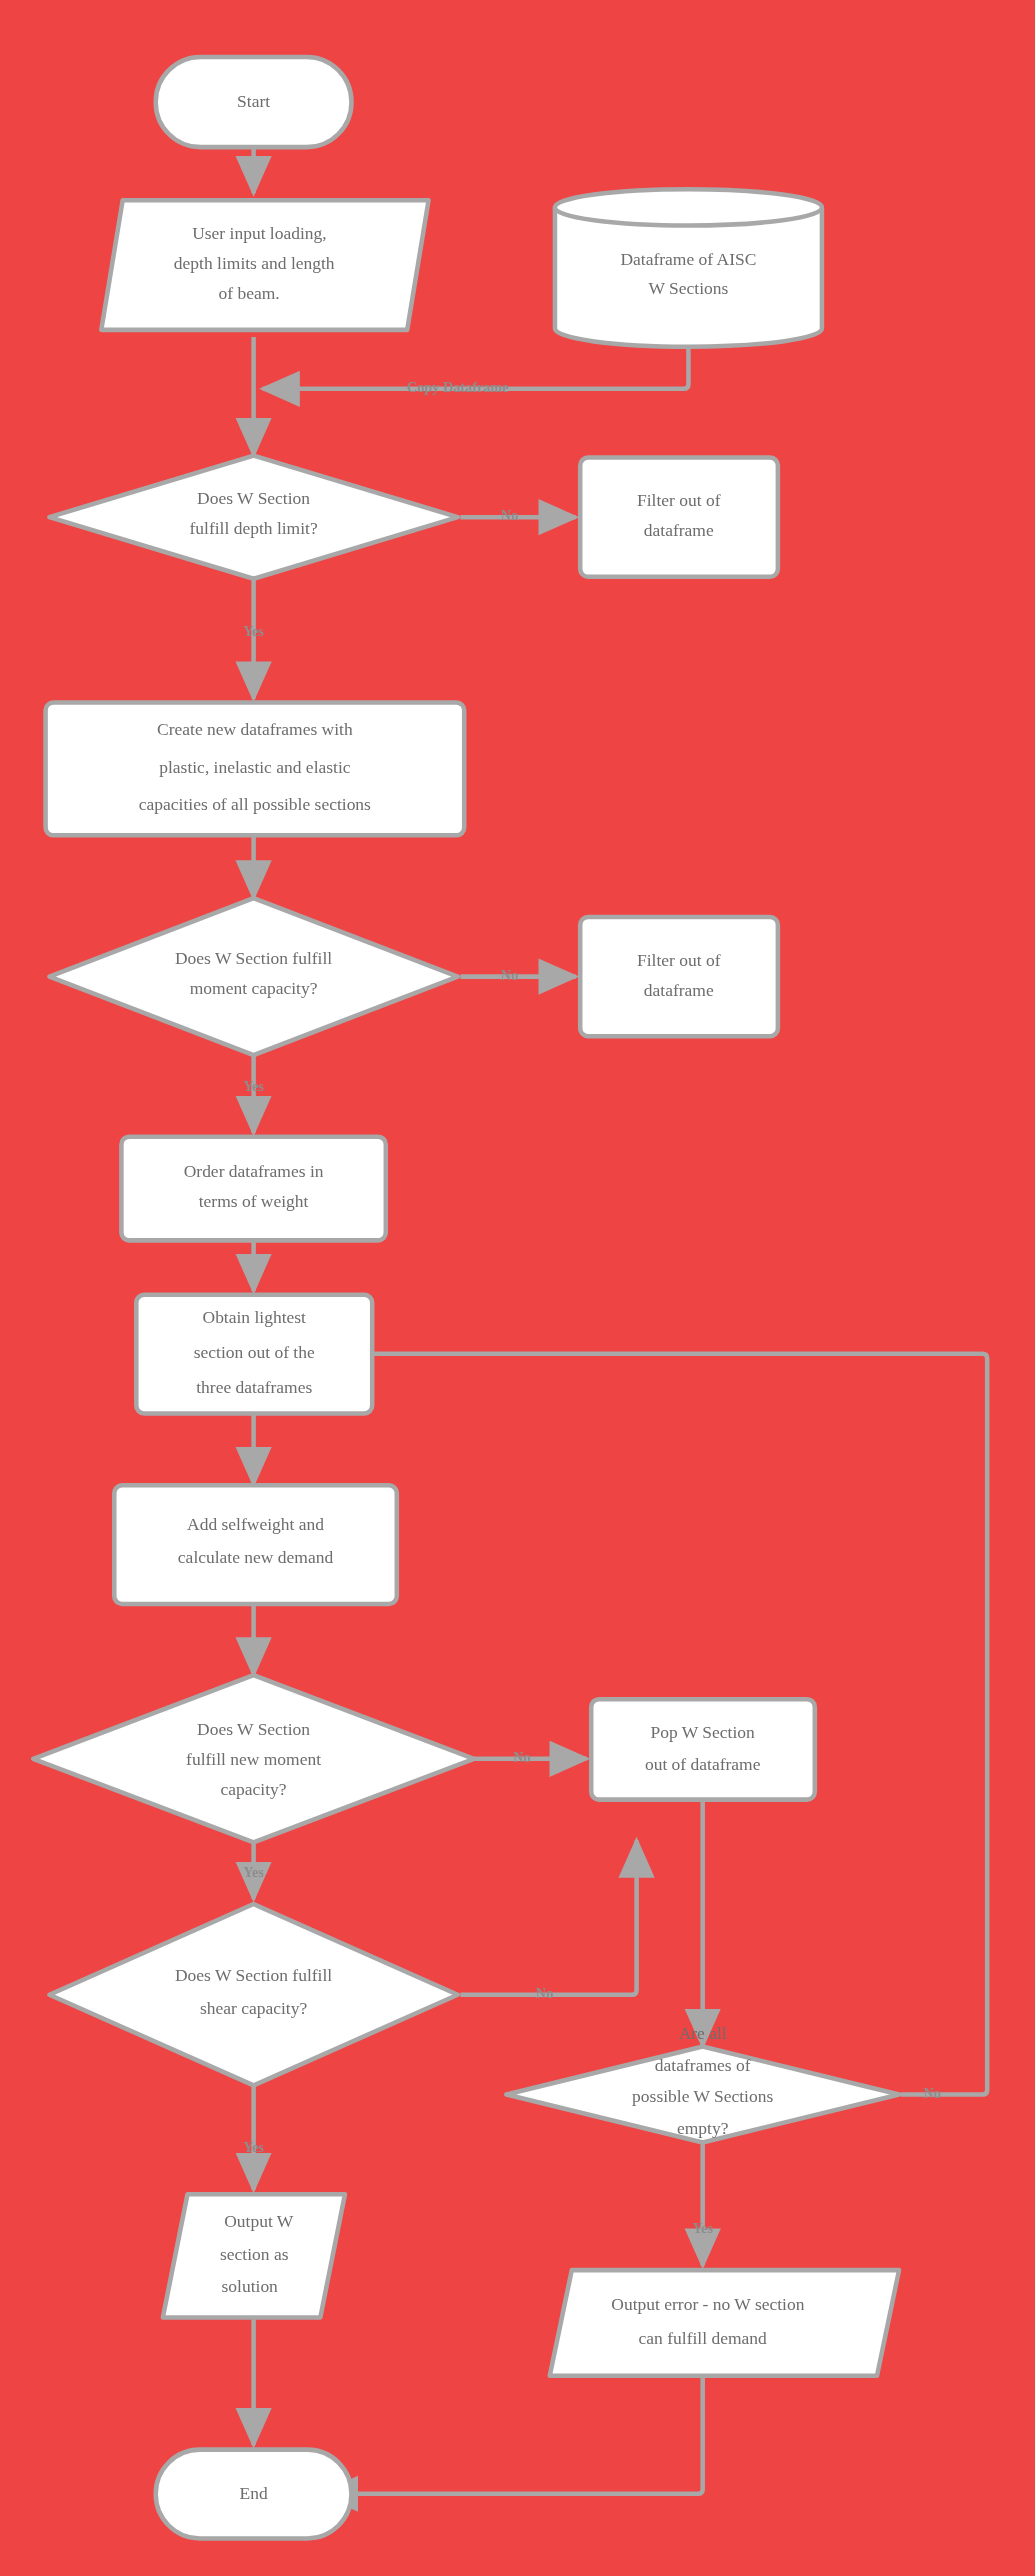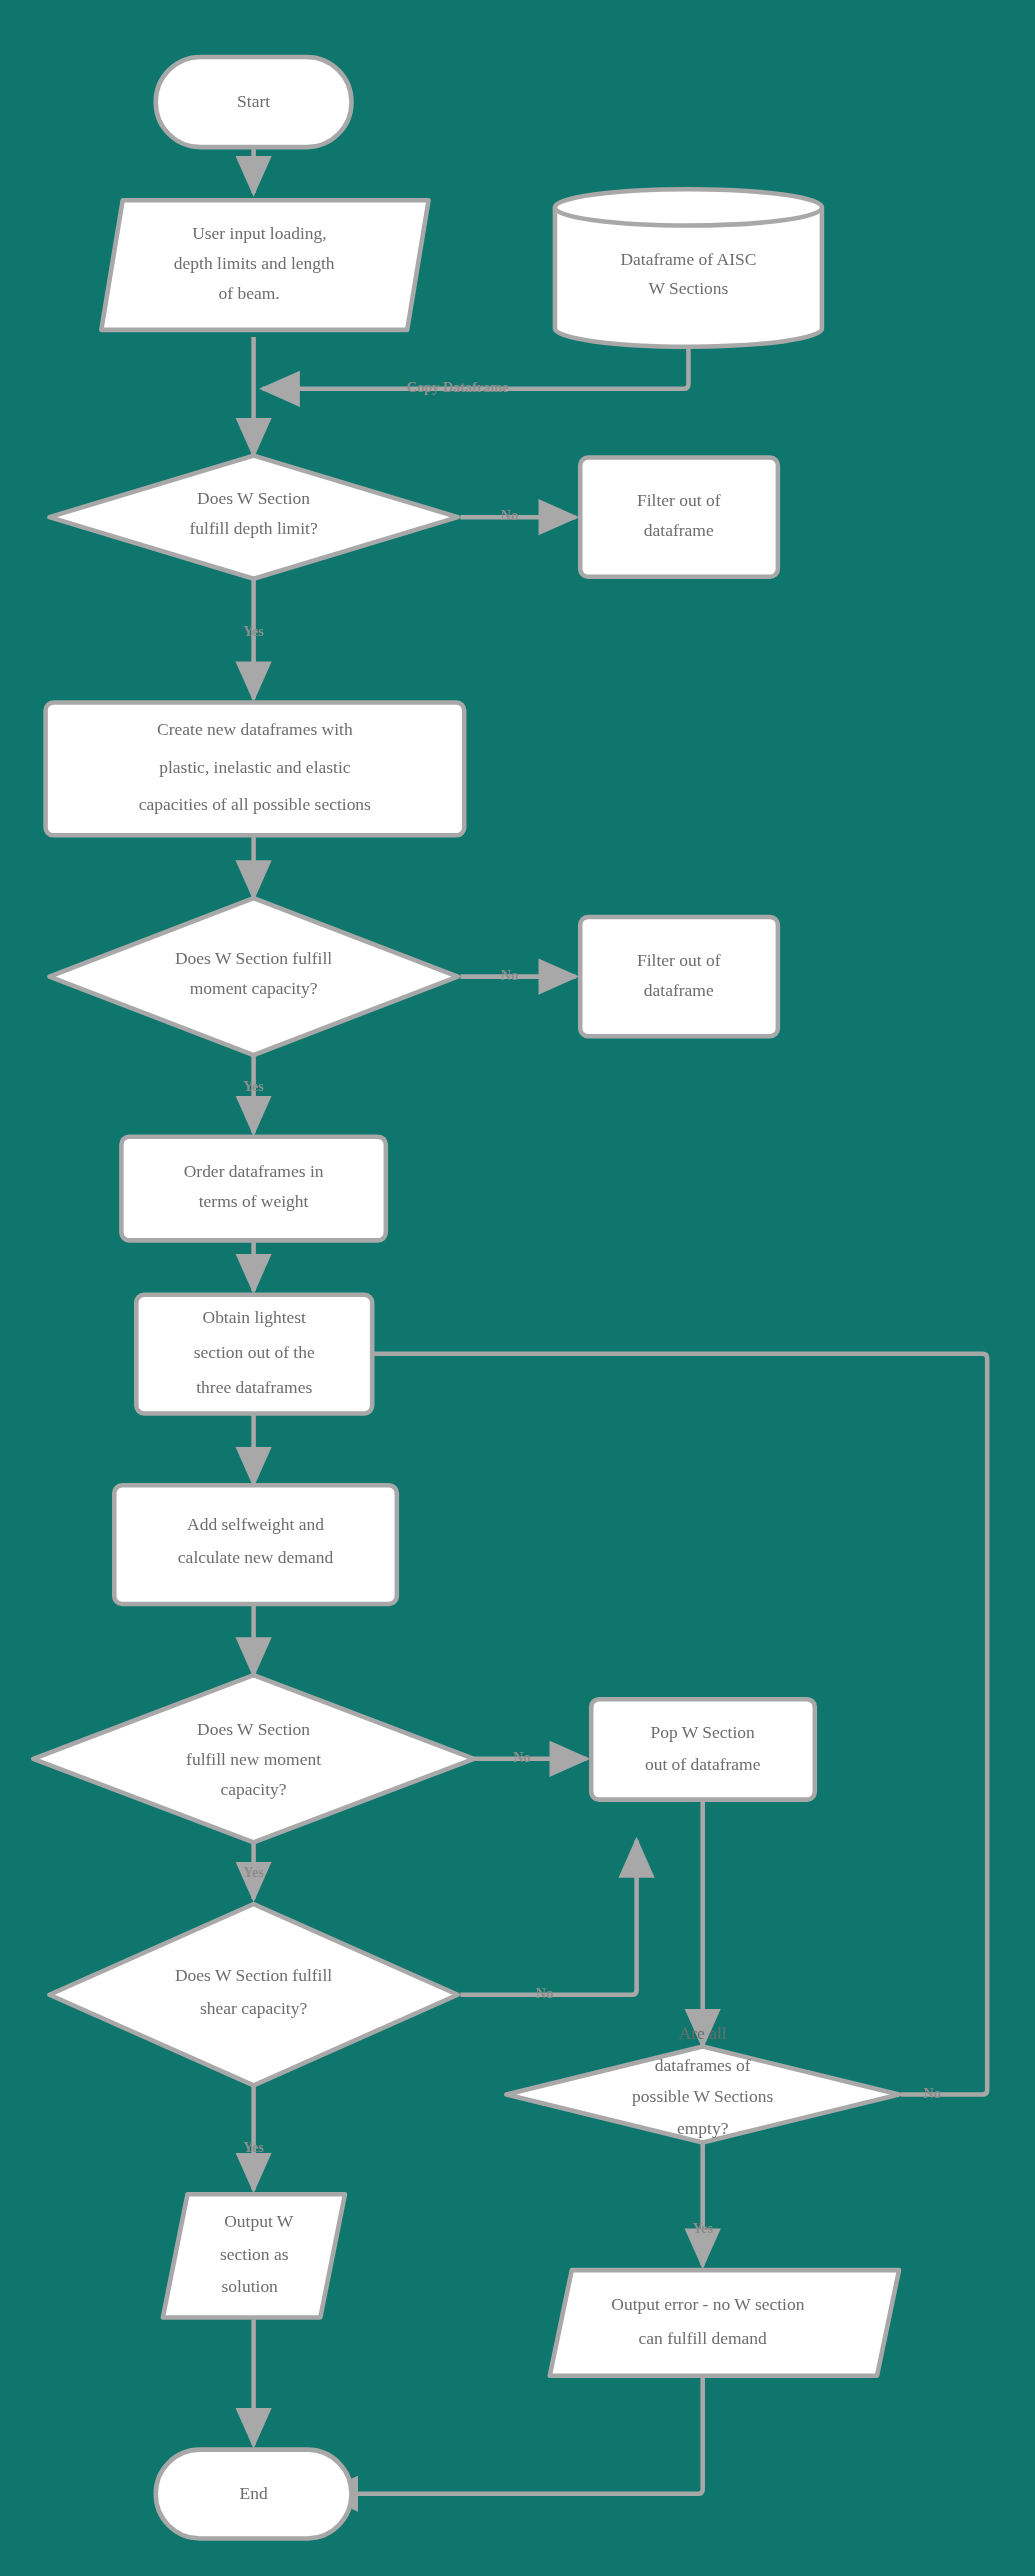--- a/index.html
+++ b/index.html
@@ -1,18 +1,18 @@
 <!DOCTYPE html>
 <html style="font-size:10.4px"><head>
 <meta charset="utf-8">
 <style>
   html,body{margin:0;padding:0;background:#000;}
   body{width:1036px;height:2576px;overflow:hidden;
        font-family:"Liberation Serif","DejaVu Serif",serif;}
-  #board{position:relative;width:1036px;height:2576px;background:#0f766e;}
+  #board{position:relative;width:1036px;height:2576px;background:#ef4444;}
   svg#flow{position:absolute;top:0;left:0;width:1036px;height:2576px;display:block;}
   .shape-stroke{stroke:#a8a8a8;stroke-width:7;fill:#ffffff;stroke-linejoin:round;}
   .edge{stroke:#a8a8a8;stroke-width:7;fill:none;stroke-linecap:butt;stroke-linejoin:round;}
   .nodetext{fill:#6d6d6d;font-family:"Liberation Serif","DejaVu Serif",serif;
             font-size:27px;text-anchor:middle;dominant-baseline:middle;}
   .edgelabel{fill:#8d8d8d;font-family:"Liberation Serif","DejaVu Serif",serif;
              font-size:22px;font-weight:bold;text-anchor:middle;dominant-baseline:middle;}
 </style>
 </head>
 <body>

